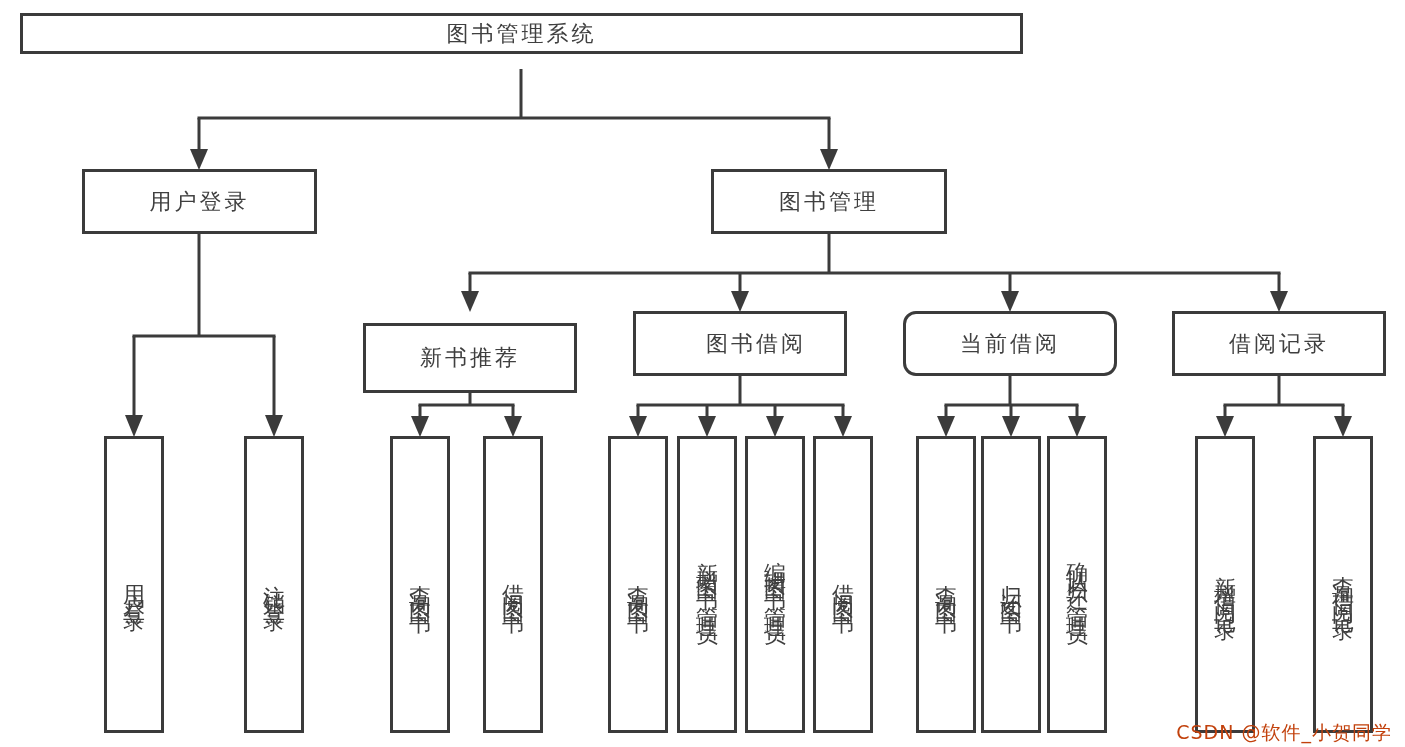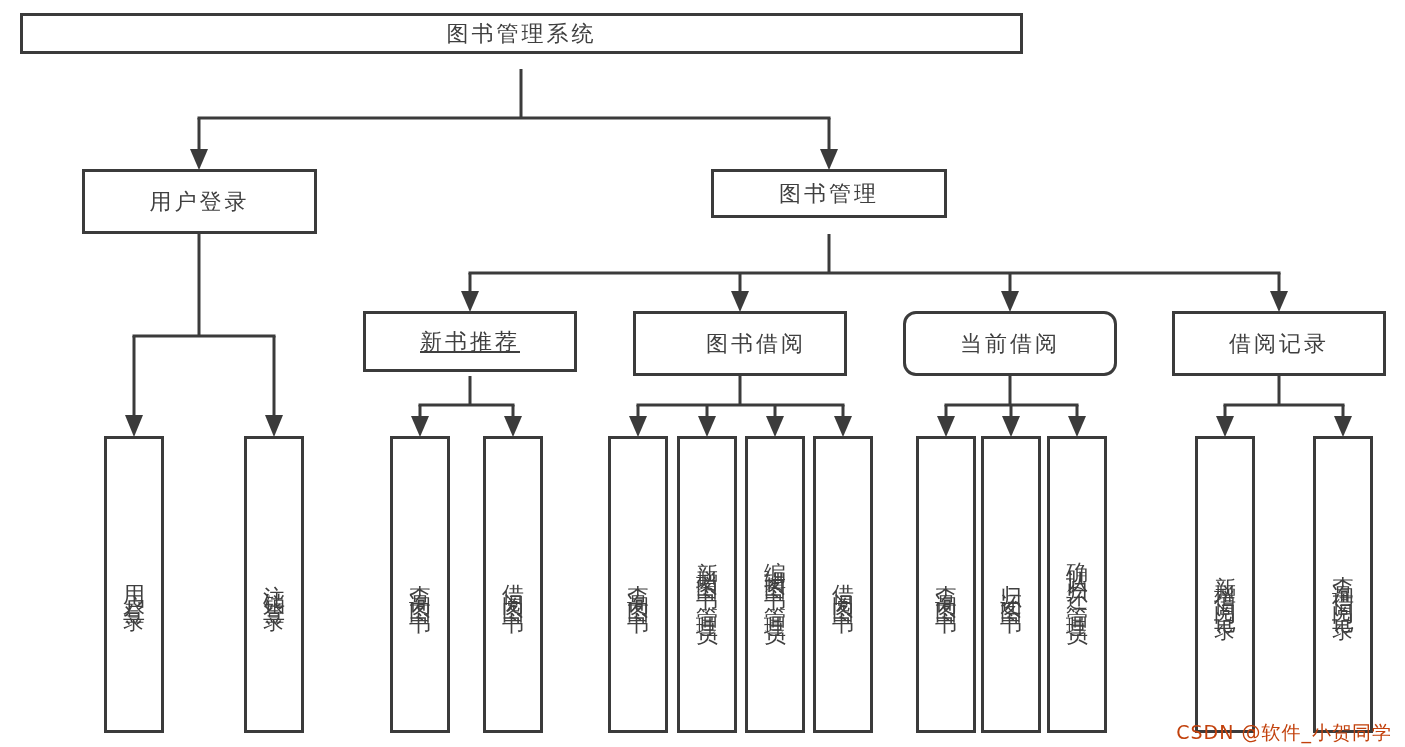--- a/index.html
+++ b/index.html
@@ -96,25 +96,25 @@
     </g>
   </svg>
 
   <div class="box hnode" style="left:20px;top:13px;width:1003px;height:41px;">
     <span>图书管理系统</span>
   </div>
 
   <div class="box hnode" style="left:82px;top:169px;width:235px;height:65px;">
     <span>用户登录</span>
   </div>
-  <div class="box hnode" style="left:711px;top:169px;width:236px;height:49px;">
+  <div class="box hnode" style="left:711px;top:169px;width:236px;height:65px;">
     <span>图书管理</span>
   </div>
 
-  <div class="box hnode" style="left:363px;top:311px;width:214px;height:61px;text-decoration:underline;">
+  <div class="box hnode" style="left:363px;top:323px;width:214px;height:70px;">
     <span>新书推荐</span>
   </div>
   <div class="box hnode" style="left:633px;top:311px;width:214px;height:65px;padding-left:32px;">
     <span>图书借阅</span>
   </div>
   <div class="box hnode" style="left:903px;top:311px;width:214px;height:65px;border-radius:13px;">
     <span>当前借阅</span>
   </div>
   <div class="box hnode" style="left:1172px;top:311px;width:214px;height:65px;">
     <span>借阅记录</span>

